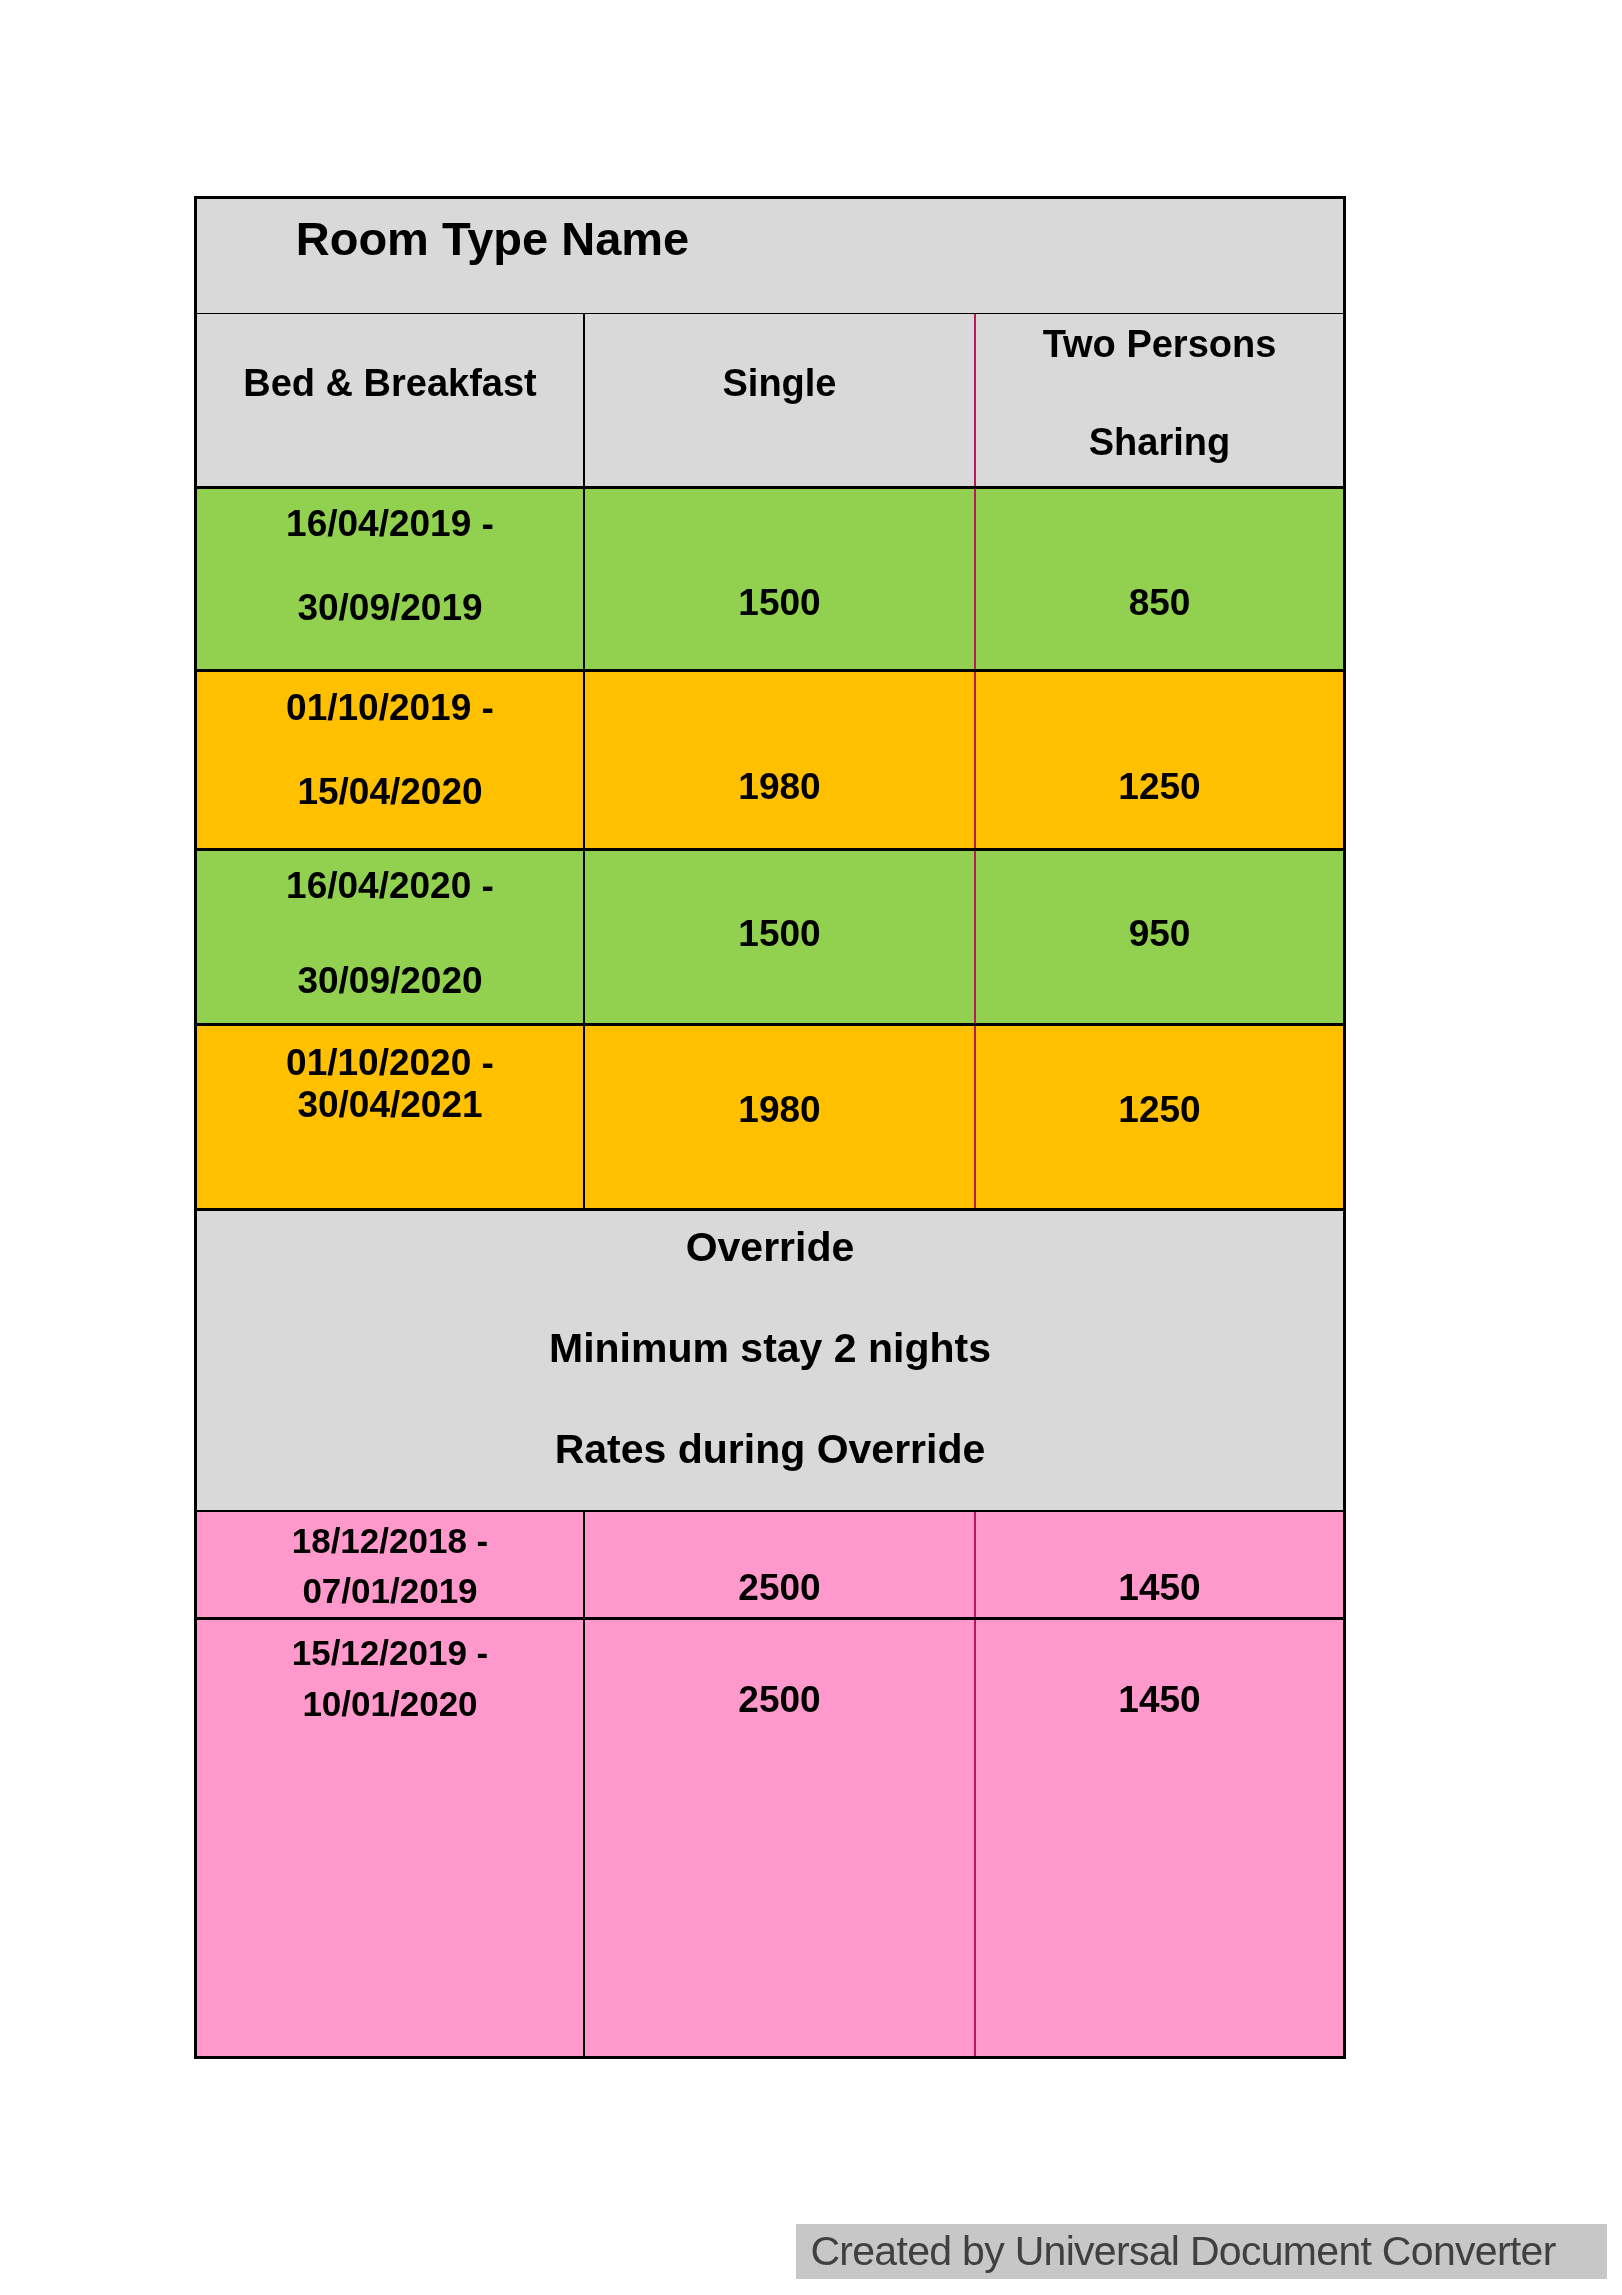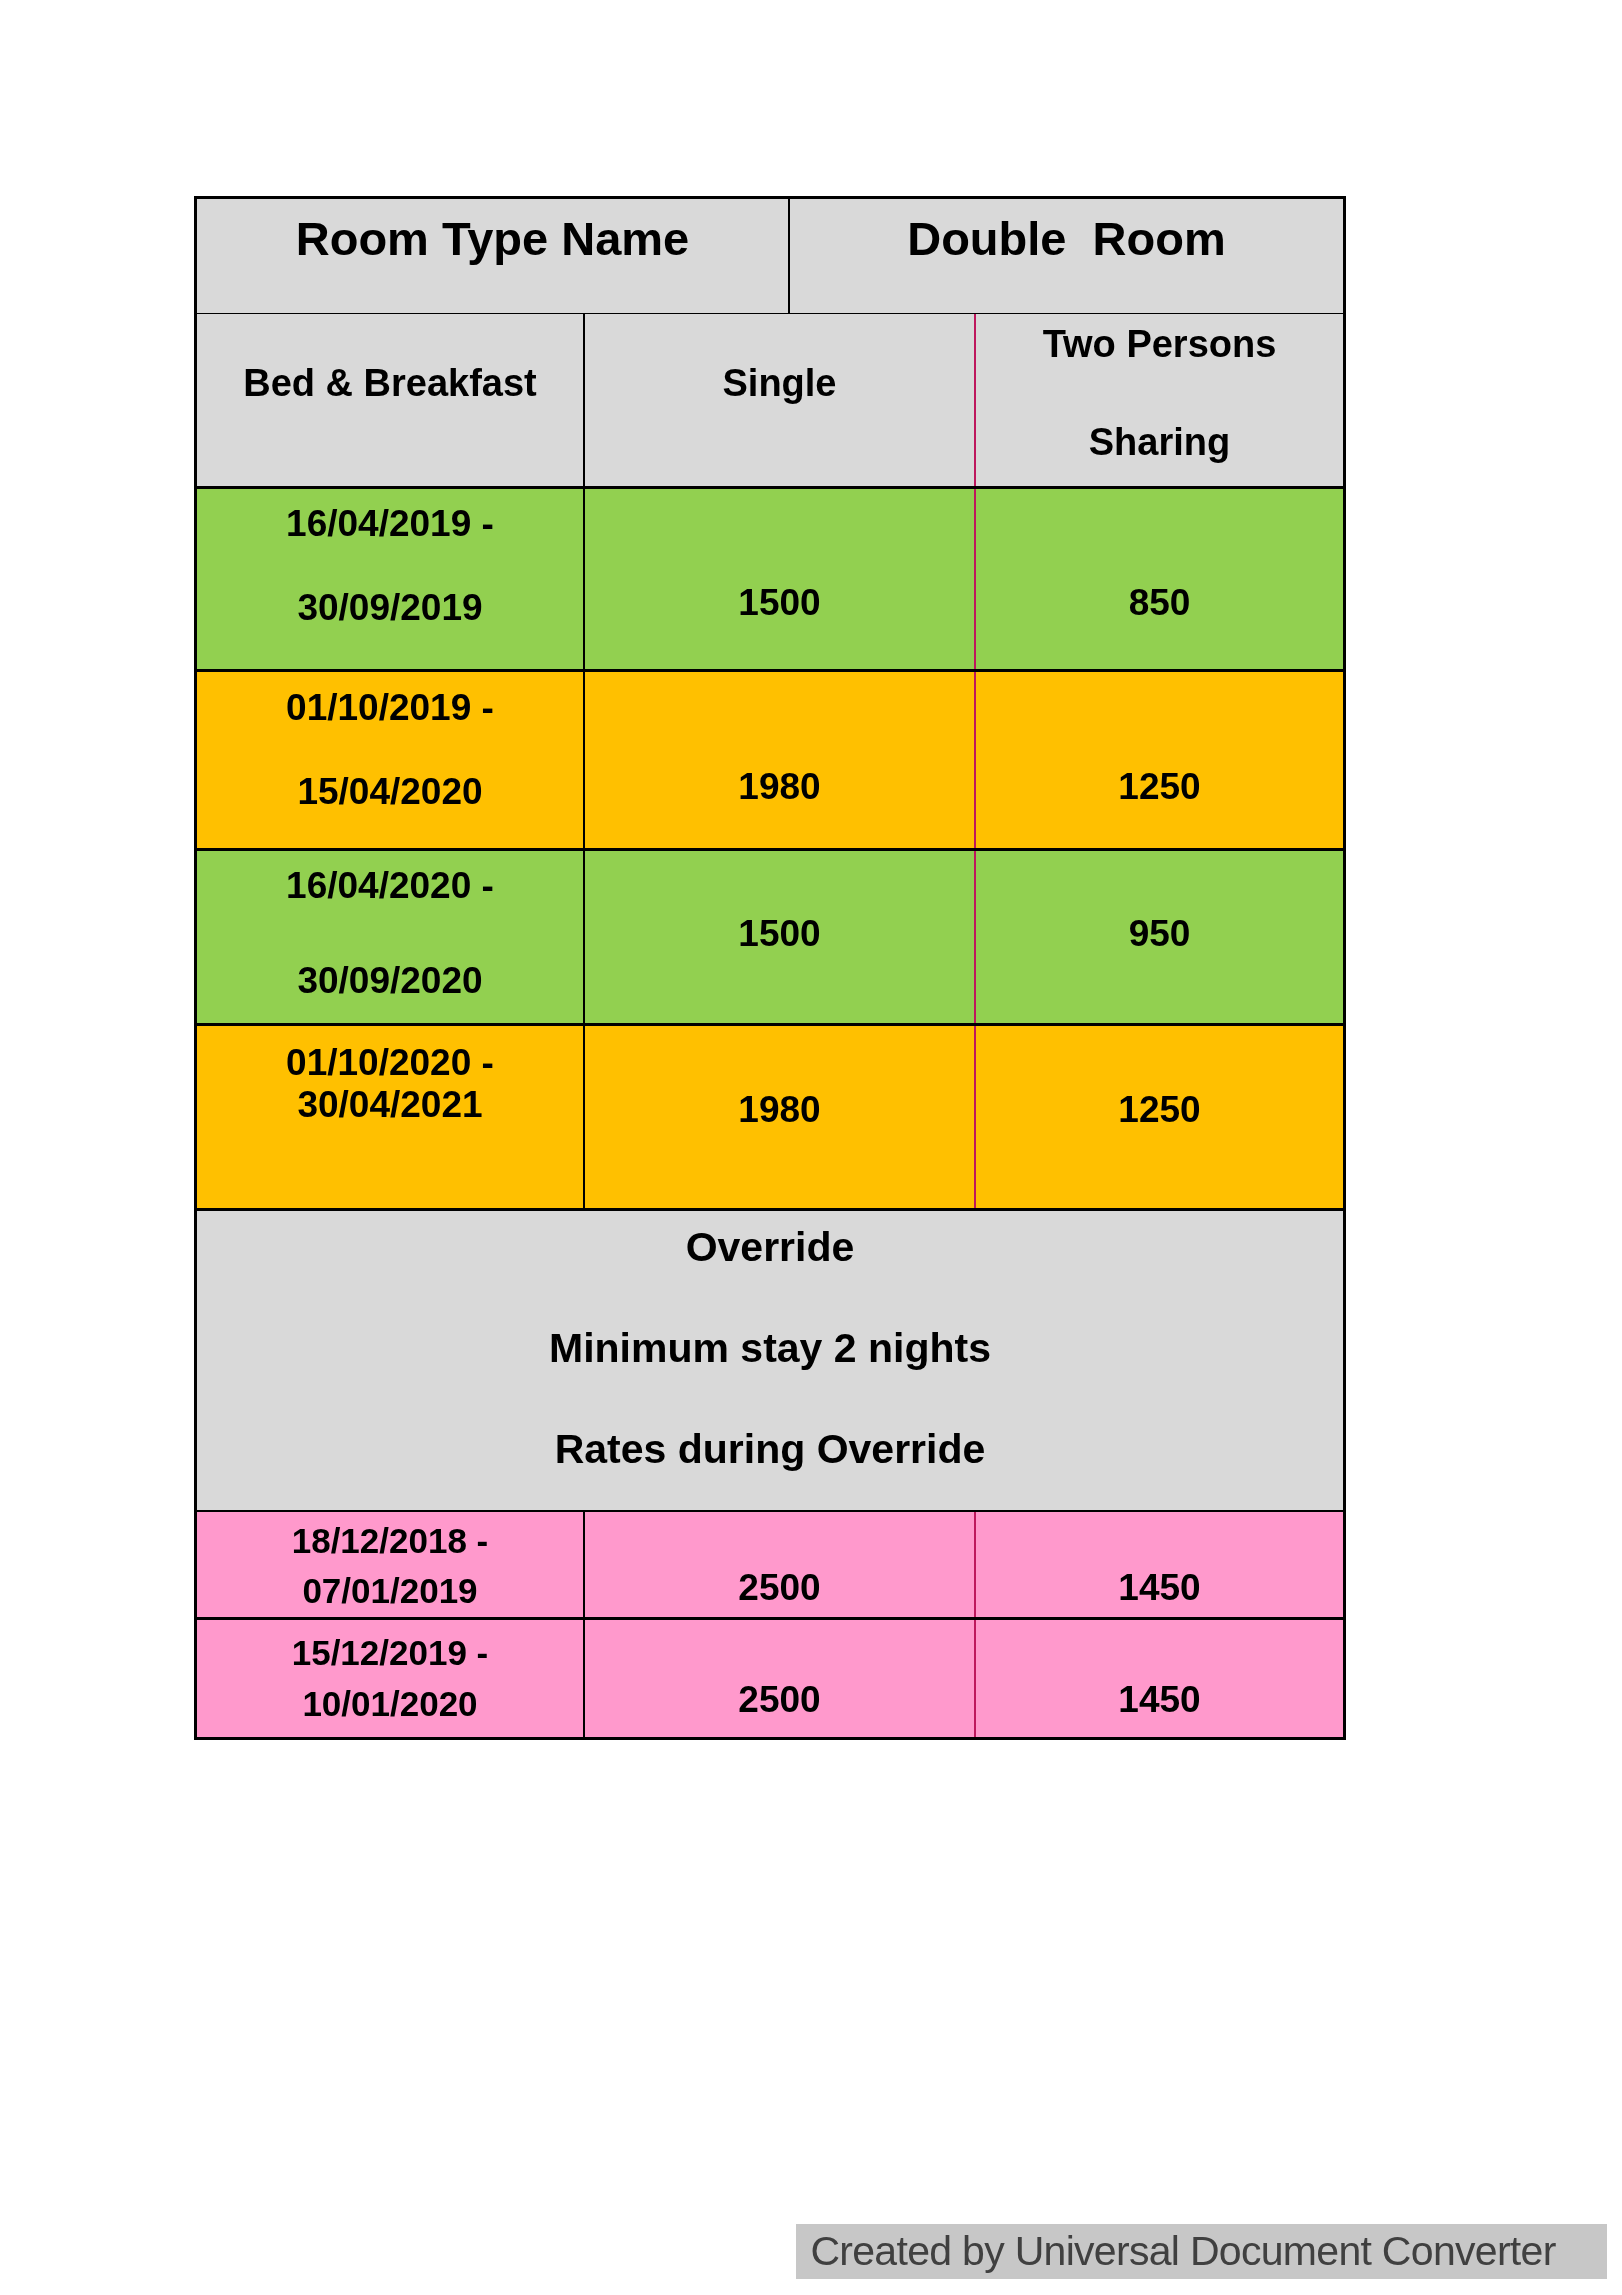--- a/index.html
+++ b/index.html
@@ -7,21 +7,21 @@
     width:1623px;height:2295px;
     background:#ffffff;
     position:relative;
     overflow:hidden;
     font-family:"Liberation Sans", sans-serif;
     color:#000;
   }
   
   .rate-table{
     position:absolute;left:194px;top:196px;
-    width:1152px;height:1544px;
+    width:1152px;height:1863px;
     border:3.9px solid #000;
     box-sizing:border-box;
     display:flex;flex-direction:column;
     background:#ffffff;
   }
   .row{display:flex;box-sizing:border-box;width:100%;}
   .cell{
     box-sizing:border-box;
     display:flex;flex-direction:column;align-items:center;
     font-weight:bold;
@@ -85,23 +85,20 @@
 </style>
 </head>
 <body>
 
 <div class="rate-table">
 
   <div class="row r-title">
     <div class="cell t1">
       <span class="line">Room Type Name</span>
     </div>
-    <div class="cell t2">
-      <span class="line">Double  Room</span>
-    </div>
   </div>
 
   <div class="row r-head">
     <div class="cell c1 hdr">
       <span class="line">Bed &amp; Breakfast</span>
     </div>
     <div class="cell c2 hdr">
       <span class="line">Single</span>
     </div>
     <div class="cell c3 hdr-two">

